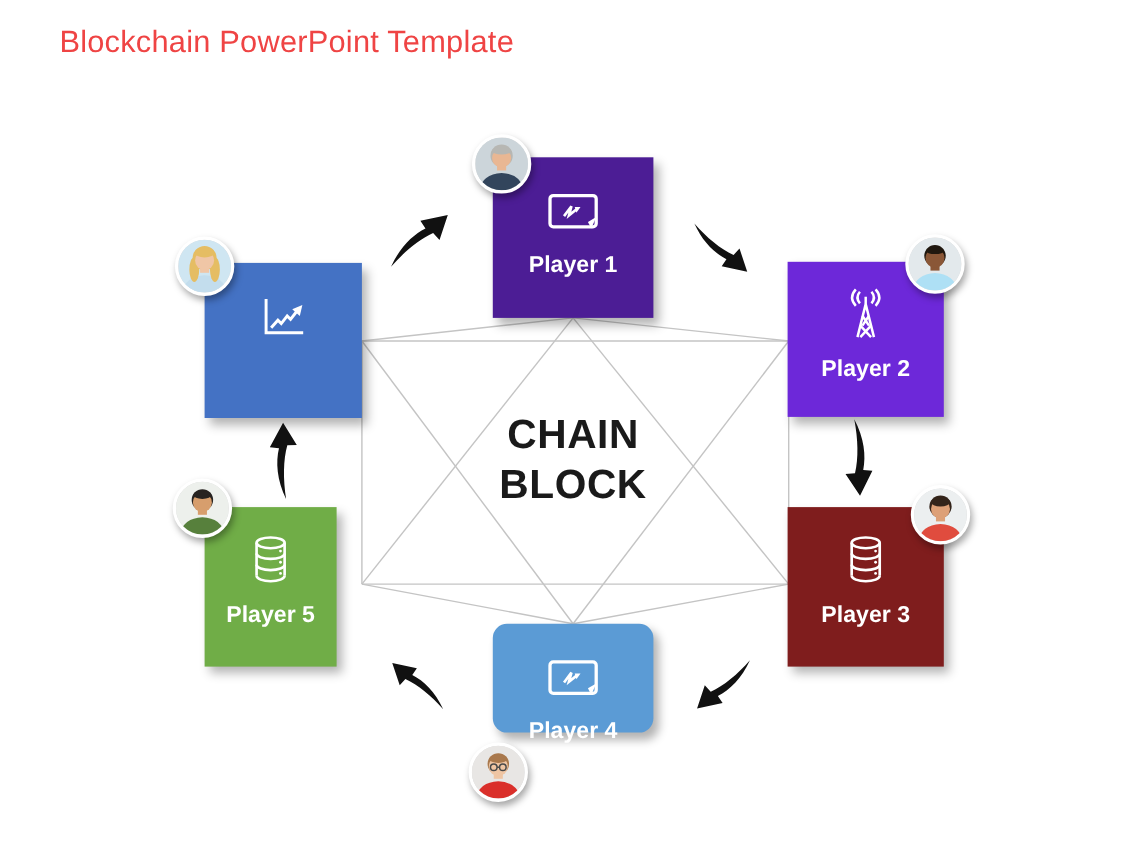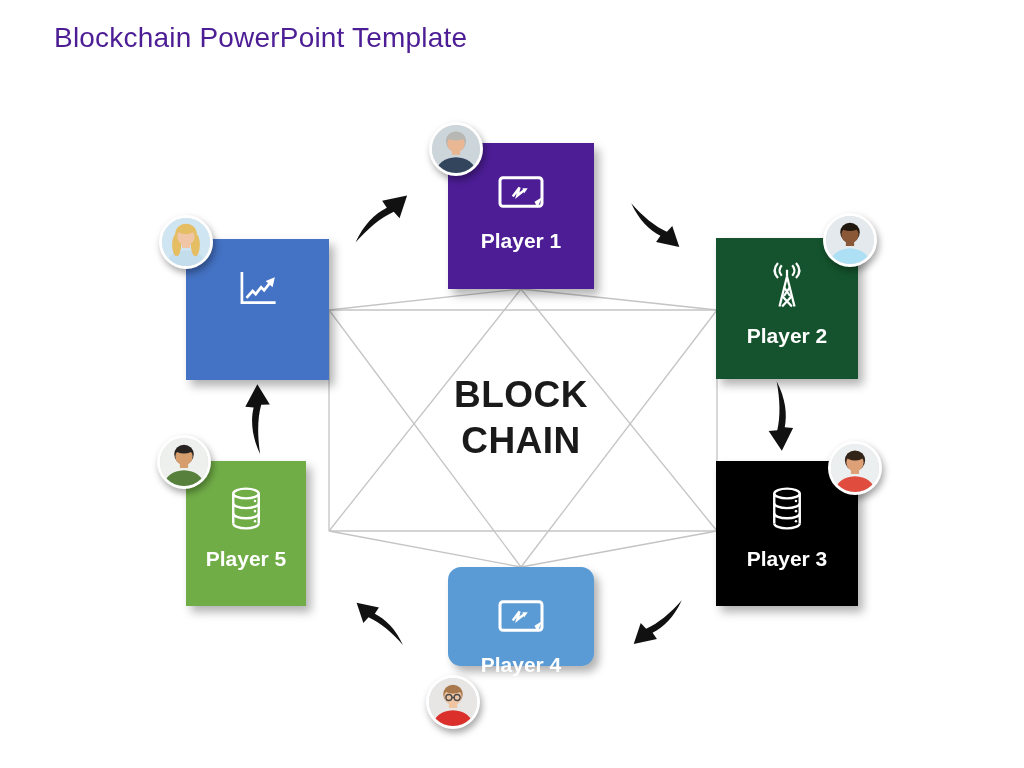--- a/index.html
+++ b/index.html
@@ -1,18 +1,18 @@
 <!DOCTYPE html>
 <html><head>
 <meta charset="utf-8">
 <style>
   html,body{margin:0;padding:0;background:#ffffff;}
   .slide{position:relative;width:1024px;height:768px;background:#ffffff;overflow:hidden;
          font-family:"Liberation Sans",sans-serif;}
-  .title{position:absolute;left:54px;top:22px;font-size:28px;color:#4c1d95;letter-spacing:.2px;}
+  .title{position:absolute;left:54px;top:22px;font-size:28px;color:#ef4444;letter-spacing:.2px;}
   .mesh{position:absolute;left:0;top:0;pointer-events:none;}
   .center-label{position:absolute;left:421px;top:372px;width:200px;text-align:center;
                 font-weight:700;font-size:37px;line-height:46px;color:#1a1a1a;letter-spacing:.5px;}
   .box{position:absolute;box-shadow:5px 6px 9px rgba(0,0,0,.30);}
   .box .icon{position:absolute;left:0;right:0;top:24px;height:50px;
              display:flex;align-items:center;justify-content:center;}
   .box .label{position:absolute;left:0;right:0;top:86px;text-align:center;color:#ffffff;
               font-weight:700;font-size:21px;}
   .b1{left:448px;top:143px;width:146px;height:146px;}
   .b2{left:716px;top:238px;width:142px;height:141px;}
@@ -63,54 +63,54 @@
       <line x1="521" y1="567" x2="329" y2="531"></line>
       <line x1="521" y1="567" x2="717" y2="531"></line>
       <line x1="329" y1="310" x2="717" y2="310"></line>
       <line x1="329" y1="531" x2="717" y2="531"></line>
       <line x1="329" y1="310" x2="329" y2="531"></line>
       <line x1="717" y1="310" x2="717" y2="531"></line>
     </g>
   </svg>
 
   <div class="center-label">
+    <div>CHAIN</div>
     <div>BLOCK</div>
-    <div>CHAIN</div>
   </div>
 
   <div class="box b1" style="background-color: #4c1d95;">
     <div class="icon">
       <svg viewBox="0 0 64 50" width="48" height="38">
         <rect x="4" y="6" width="56" height="38" rx="4" fill="none" stroke="#fff" stroke-width="4"></rect>
         <path d="M21,31 L30,19 L27,30 L37,22" fill="none" stroke="#fff" stroke-width="3.2"></path>
         <polygon points="34,20 41,20 36,27" fill="#fff"></polygon>
         <polygon points="50,38 60,32 54,46" fill="#fff"></polygon>
       </svg>
     </div>
     <div class="label">Player 1</div>
   </div>
 
-  <div class="box b2" style="background-color: #14532d;">
+  <div class="box b2" style="background-color: #6d28d9;">
     <div class="icon">
       <svg viewBox="0 0 48 64" width="36" height="50">
         <g fill="none" stroke="#fff" stroke-width="3">
           <path d="M14,58 L24,18 L34,58"></path>
           <path d="M17.5,44 L30.5,58 M30.5,44 L17.5,58 M20,32 L28,44 M28,32 L20,44"></path>
           <path d="M24,18 L24,9"></path>
           <path d="M17,3 Q11,10 17,17"></path>
           <path d="M12,0 Q3,10 12,20"></path>
           <path d="M31,3 Q37,10 31,17"></path>
           <path d="M36,0 Q45,10 36,20"></path>
         </g>
       </svg>
     </div>
     <div class="label">Player 2</div>
   </div>
 
-  <div class="box b3" style="background-color: #000000;">
+  <div class="box b3" style="background-color: #7f1d1d;">
     <div class="icon">
       <svg viewBox="0 0 48 64" width="36" height="48">
         <g fill="none" stroke="#fff" stroke-width="3.2">
           <ellipse cx="24" cy="10" rx="17" ry="6.5"></ellipse>
           <path d="M7,10 V50 M41,10 V50"></path>
           <path d="M7,23 a17,6.5 0 0 0 34,0"></path>
           <path d="M7,36.5 a17,6.5 0 0 0 34,0"></path>
           <path d="M7,50 a17,6.5 0 0 0 34,0"></path>
         </g>
         <circle cx="36" cy="20" r="1.7" fill="#fff"></circle>

